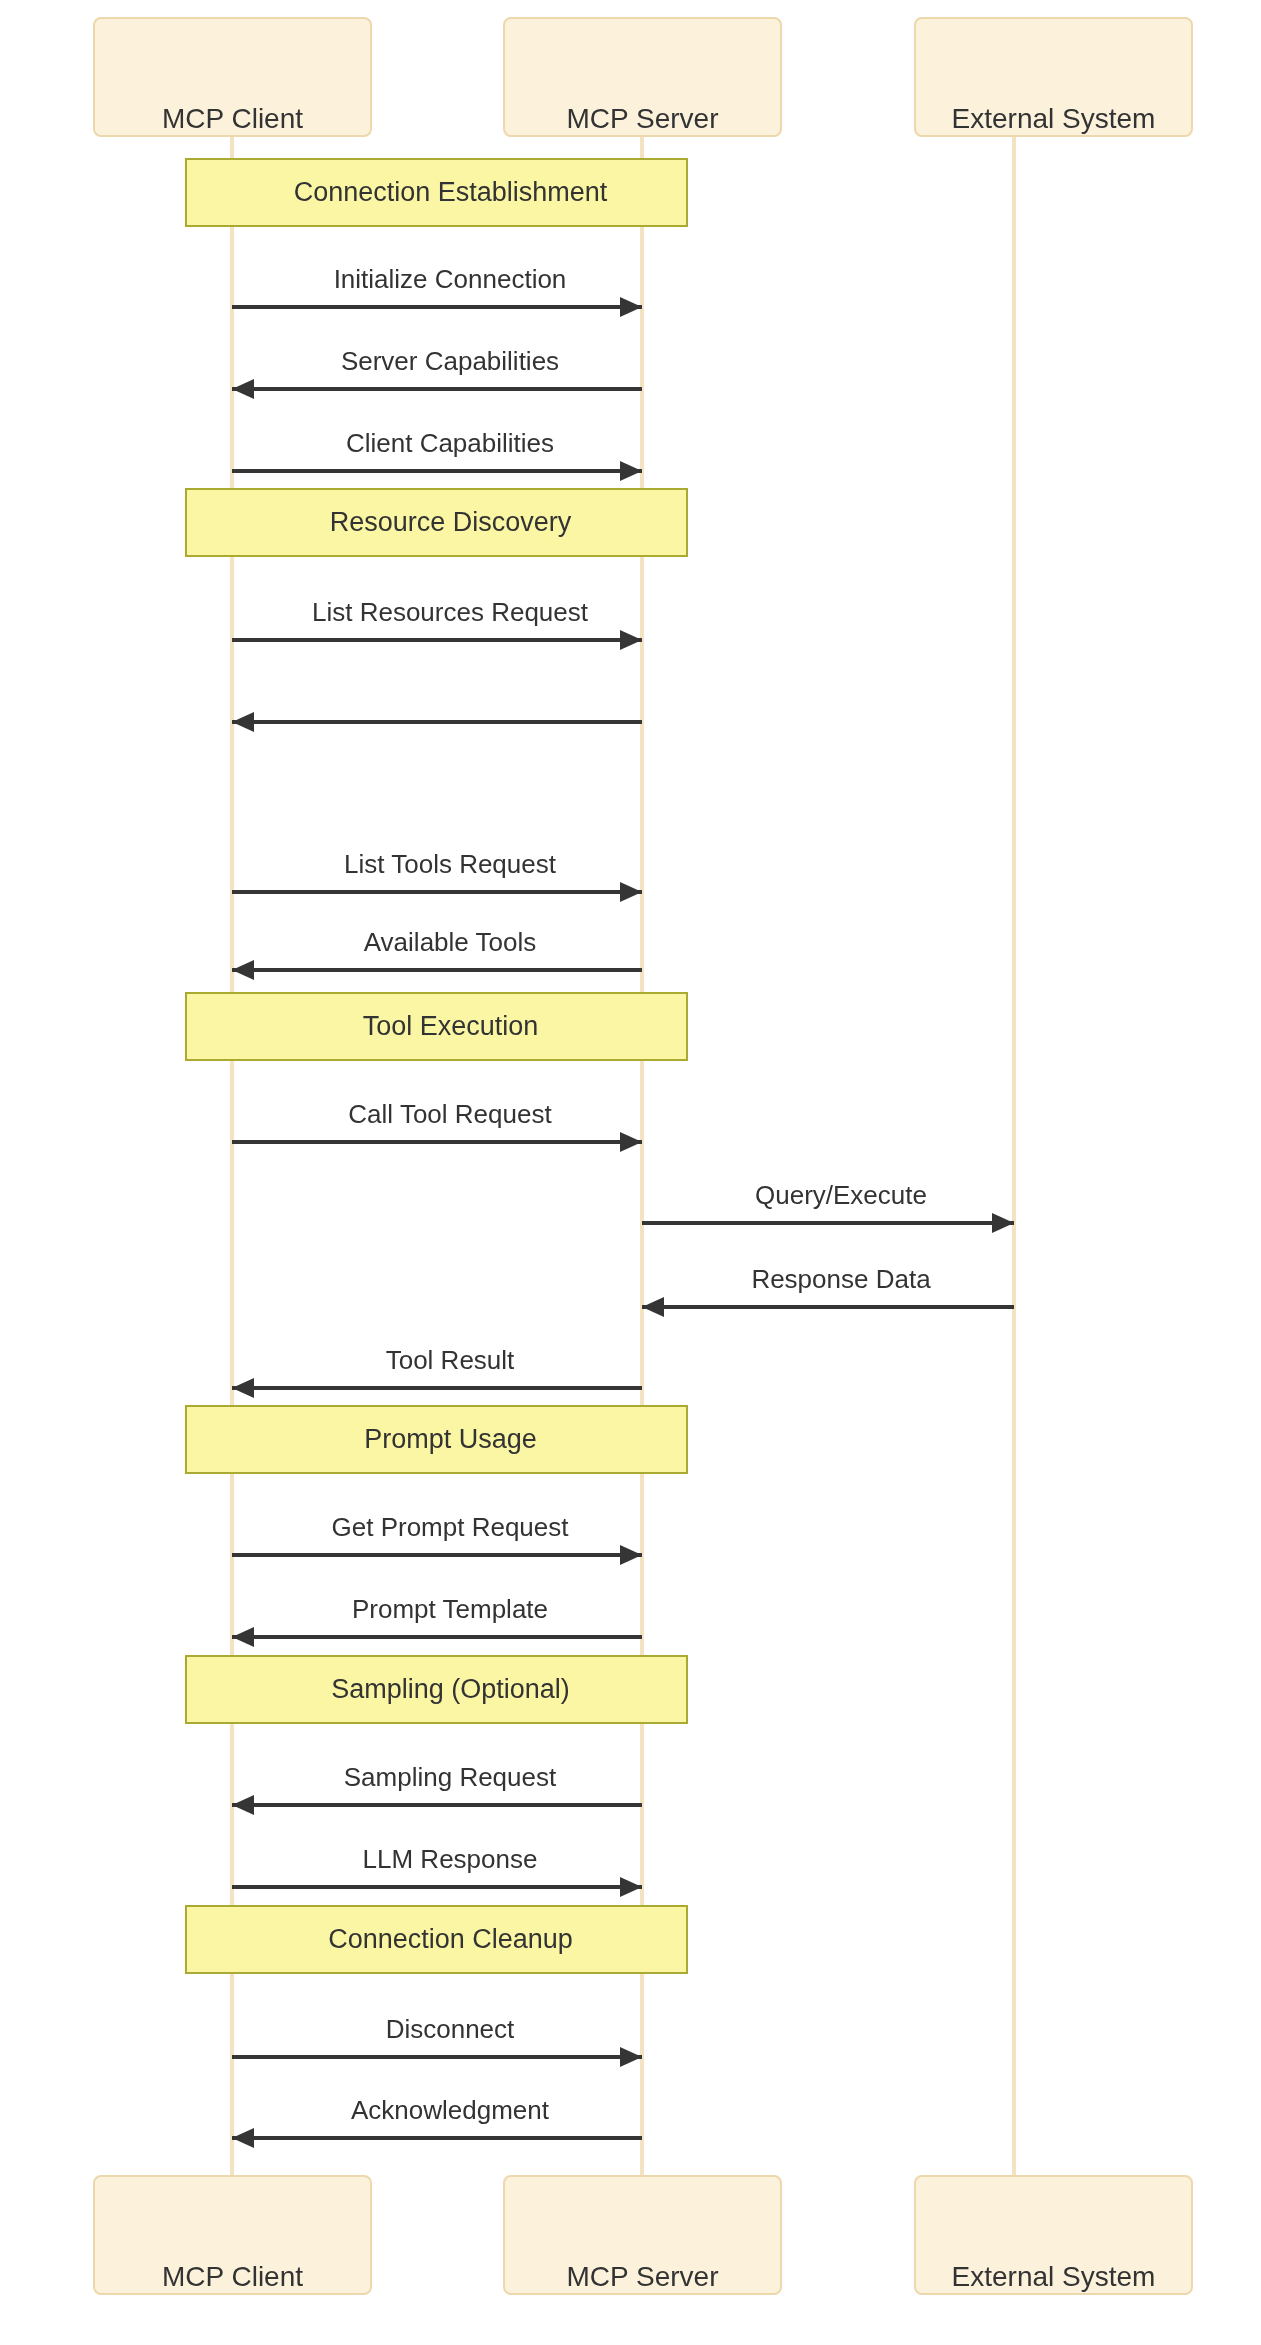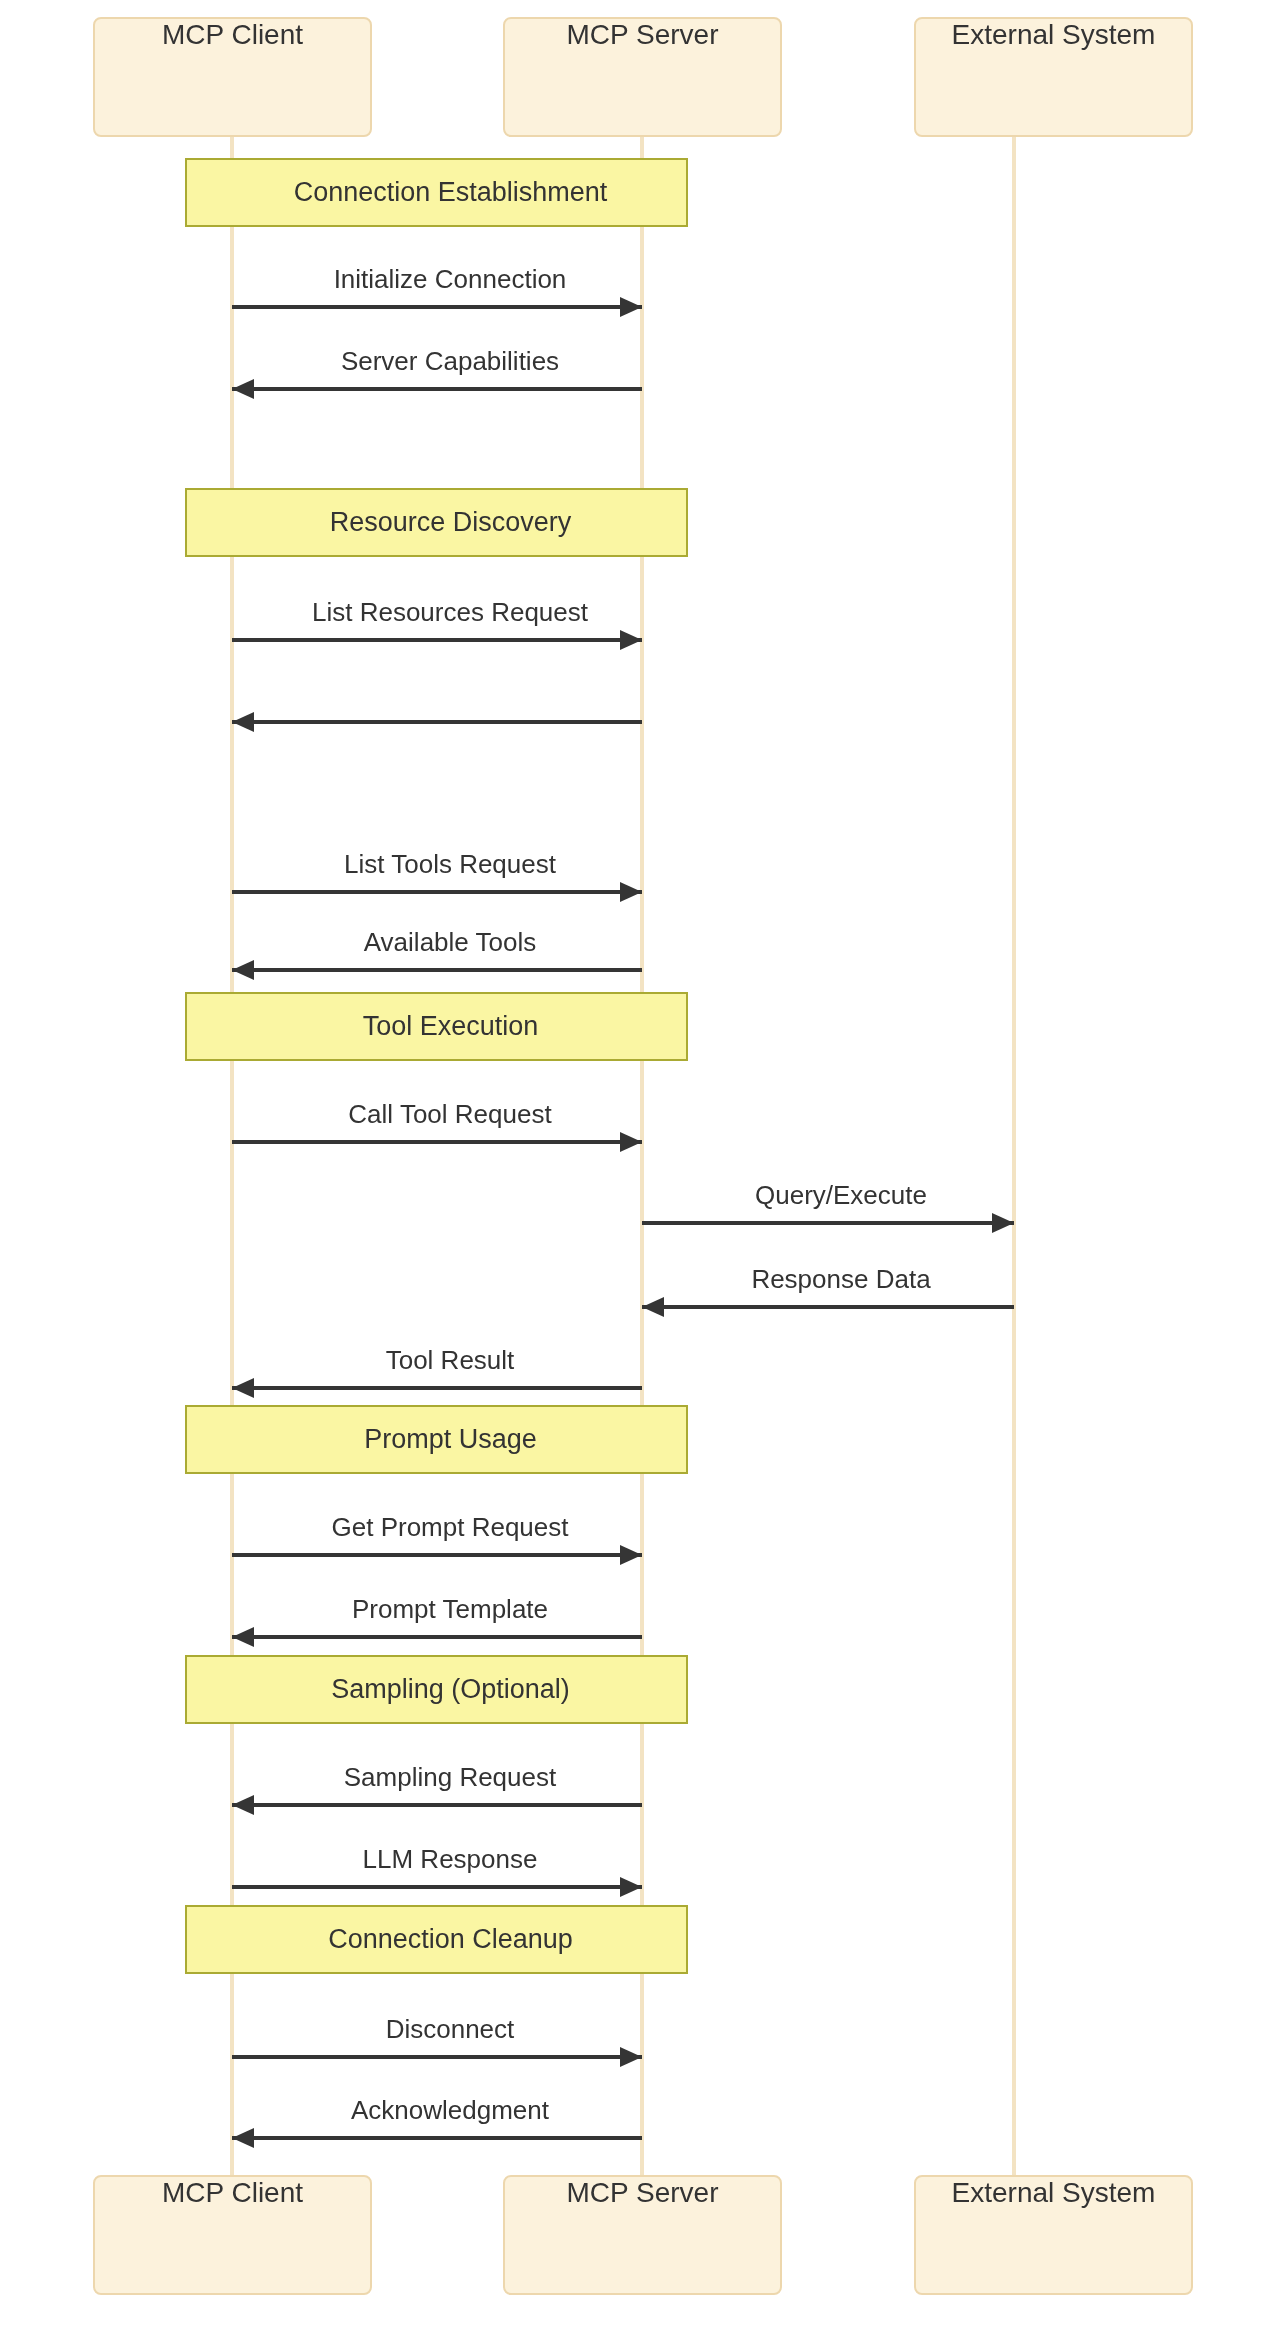--- a/index.html
+++ b/index.html
@@ -17,21 +17,21 @@
     background:#f3e3c3;
   }
   .lifeline.client{left:230px;}
   .lifeline.server{left:640px;}
   .lifeline.external{left:1012px;}
   
   .actor{
     position:absolute;width:279px;height:120px;
     box-sizing:border-box;
     background:#fcf2dc;border:2px solid #edd7ad;border-radius:8px;
-    display:flex;align-items:flex-start;justify-content:center;
+    display:flex;align-items:flex-end;justify-content:center;
     font-size:28px;color:#333333;
   }
   .actor.row-top{top:17px;}
   .actor.row-bottom{top:2175px;}
   .actor.client{left:93px;}
   .actor.server{left:503px;}
   .actor.external{left:875px;margin-left:39px;}
   
   .section{
     position:absolute;left:185px;width:503px;height:69px;
@@ -104,20 +104,25 @@
   <div class="msg span-cs dir-right" style="top:257px">
     <div class="msg-label">Initialize Connection</div>
     <div class="msg-line"></div>
     <div class="msg-head"></div>
   </div>
   <div class="msg span-cs dir-left" style="top:339px">
     <div class="msg-label">Server Capabilities</div>
     <div class="msg-line"></div>
     <div class="msg-head"></div>
   </div>
+  <div class="msg span-cs dir-right" style="top:421px">
+    <div class="msg-label">Client Capabilities</div>
+    <div class="msg-line"></div>
+    <div class="msg-head"></div>
+  </div>
   <div class="msg span-cs dir-right" style="top:590px">
     <div class="msg-label">List Resources Request</div>
     <div class="msg-line"></div>
     <div class="msg-head"></div>
   </div>
   <div class="msg span-cs dir-left" style="top:672px">
     <div class="msg-line"></div>
     <div class="msg-head"></div>
   </div>
   <div class="msg span-cs dir-right" style="top:842px">

